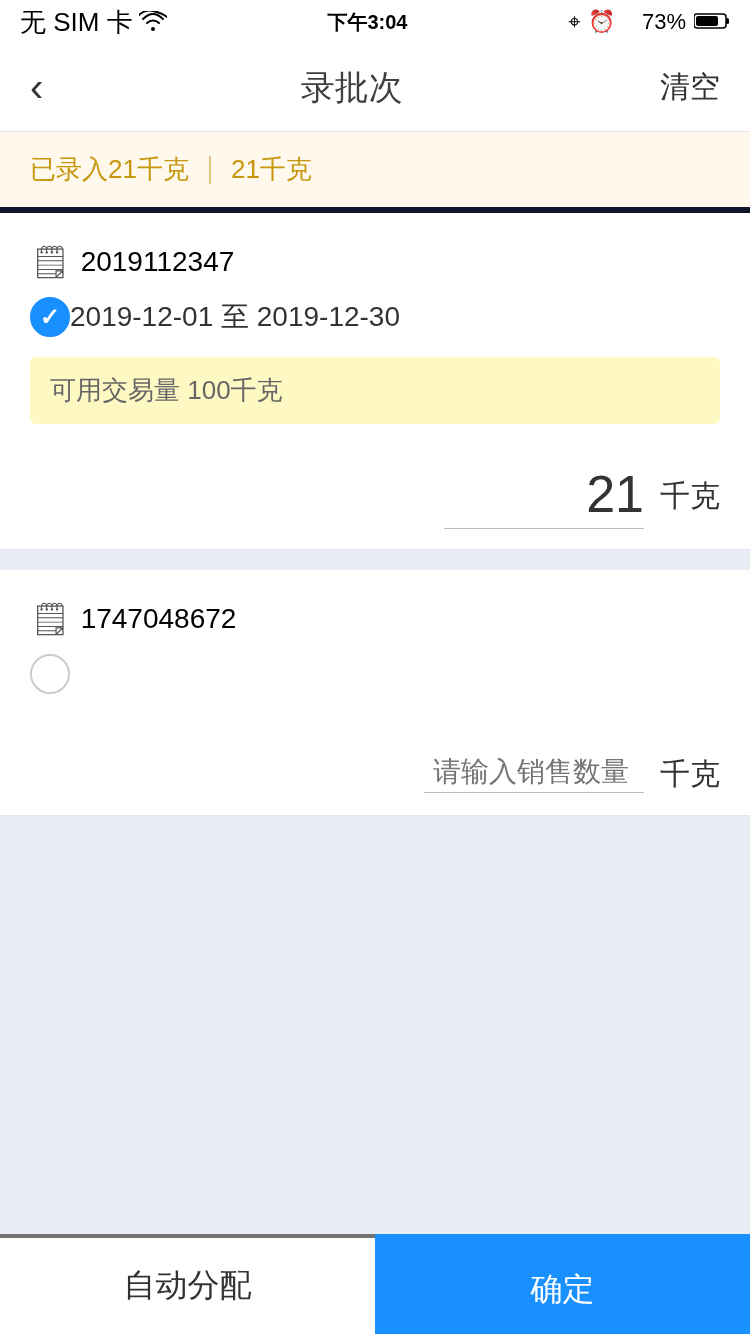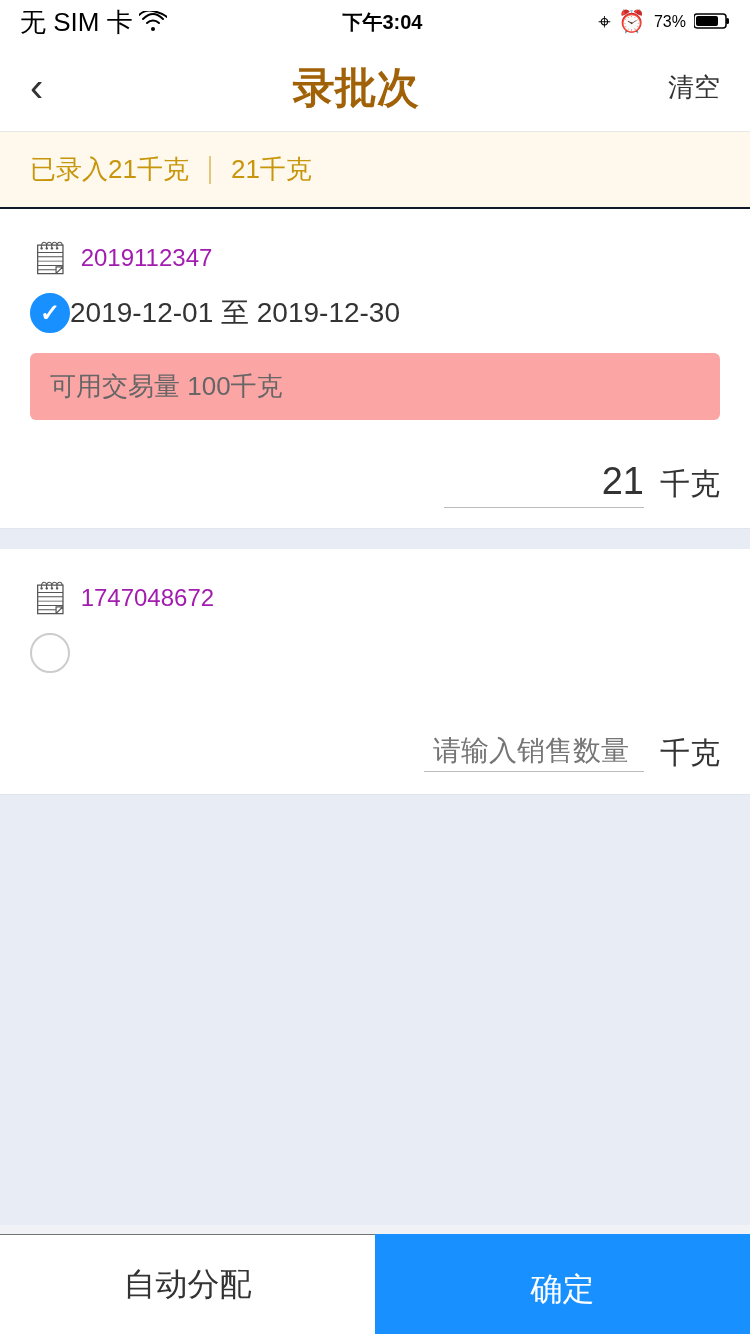--- a/index.html
+++ b/index.html
@@ -53,39 +53,39 @@
       justify-content: space-between;
       padding: 0 30px;
       border-bottom: 1px solid #e8e8e8;
     }
     .nav-back {
       font-size: 40px;
       color: #333;
       cursor: pointer;
     }
     .nav-title {
-      font-size: 42px;
-      font-weight: 700;
-      color: #a16207;
+      font-size: 34px;
+      font-weight: 400;
+      color: #404040;
     }
     .nav-action {
-      font-size: 26px;
+      font-size: 30px;
       color: #333;
       cursor: pointer;
     }
 
     
     .info-banner {
       width: 750px;
       background: #fef9ec;
       padding: 20px 30px;
       display: flex;
       align-items: center;
       gap: 20px;
-      border-bottom: 2px solid #0f172a;
+      border-bottom: 6px solid #0f172a;
     }
     .info-item {
       font-size: 26px;
       color: #c8960c;
       font-weight: 500;
     }
     .info-divider {
       width: 2px;
       height: 28px;
       background: #c8960c;
@@ -104,22 +104,22 @@
       display: flex;
       align-items: center;
       gap: 10px;
       margin-bottom: 16px;
     }
     .batch-icon {
       font-size: 32px;
       color: #555;
     }
     .batch-id {
-      font-size: 24px;
-      color: #a21caf;
+      font-size: 28px;
+      color: #000000;
       font-weight: 500;
     }
     .batch-date-row {
       display: flex;
       align-items: center;
       margin-bottom: 20px;
     }
     .radio-circle {
       width: 40px;
       height: 40px;
@@ -140,39 +140,39 @@
       color: #fff;
       font-size: 24px;
       font-weight: bold;
     }
     .batch-date {
       font-size: 28px;
       color: #333;
     }
     .batch-available {
       margin: 0 30px 0 30px;
-      background: #fca5a5;
+      background: #fef9c3;
       border-radius: 6px;
       padding: 16px 20px;
       font-size: 26px;
       color: #666;
     }
 
     
     .quantity-row {
       display: flex;
       align-items: center;
       justify-content: flex-end;
       padding: 20px 30px;
       gap: 16px;
       background: #fff;
       border-bottom: 1px solid #e0e6ef;
     }
     .quantity-value {
-      font-size: 38px;
+      font-size: 52px;
       color: #333;
       font-weight: 500;
     }
     .quantity-unit {
       font-size: 30px;
       color: #333;
     }
     .quantity-wrapper {
       display: flex;
       flex-direction: column;
@@ -252,21 +252,21 @@
       flex: 1;
       height: 100px;
       background: #fff;
       display: flex;
       align-items: center;
       justify-content: center;
       font-size: 32px;
       color: #333;
       border: none;
       cursor: pointer;
-      border-top: 1px solid #737373;
+      border-top: 4px solid #737373;
     }
     .btn-confirm {
       flex: 1;
       height: 112px;
       background: #1890ff;
       display: flex;
       align-items: center;
       justify-content: center;
       font-size: 32px;
       color: #fff;
@@ -290,21 +290,21 @@
         <path d="M8 12c1.6-1.6 3.8-2.6 6-2.6s4.4 1 6 2.6" stroke="#000" stroke-width="2" fill="none" stroke-linecap="round"></path>
         <path d="M4 8C7.2 4.8 11.4 3 14 3s6.8 1.8 10 5" stroke="#000" stroke-width="2" fill="none" stroke-linecap="round"></path>
         <path d="M0 4C4.4 0 9.4 -1 14 0s10 2.4 14 6" stroke="#000" stroke-width="2" fill="none" stroke-linecap="round"></path>
       </svg>
     </span>
   </div>
   <div class="status-center">下午3:04</div>
   <div class="status-right">
     <span style="font-size:22px;">⌖</span>
     <span style="font-size:22px;">⏰</span>
-    <span style="font-size:16px;">73%</span>
+    <span style="font-size:22px;margin-left:18px;">73%</span>
     <span>
       <svg width="36" height="18" viewBox="0 0 36 18">
         <rect x="0" y="2" width="32" height="14" rx="3" stroke="#000" stroke-width="1.5" fill="none"></rect>
         <rect x="32" y="6" width="3" height="6" rx="1.5" fill="#000"></rect>
         <rect x="2" y="4" width="22" height="10" rx="2" fill="#000"></rect>
       </svg>
     </span>
   </div>
 </div>
 

